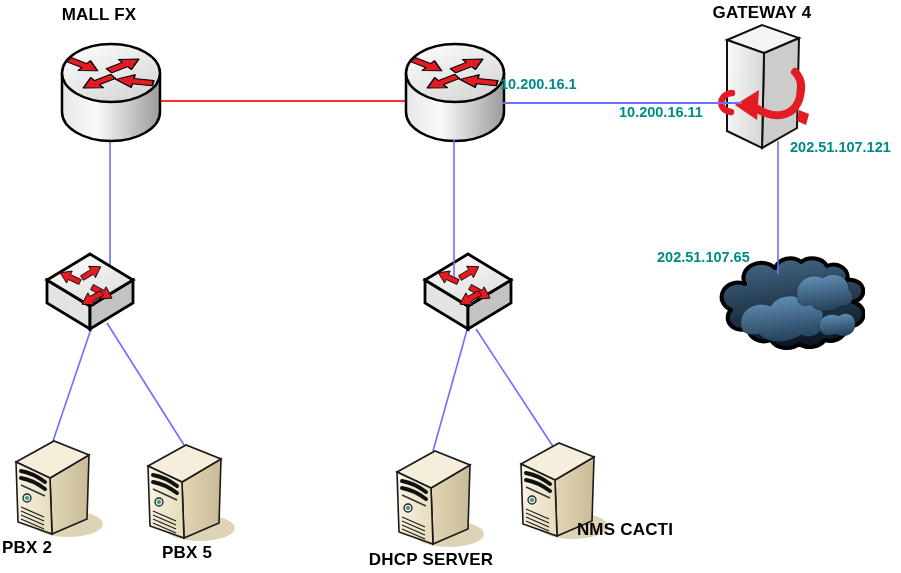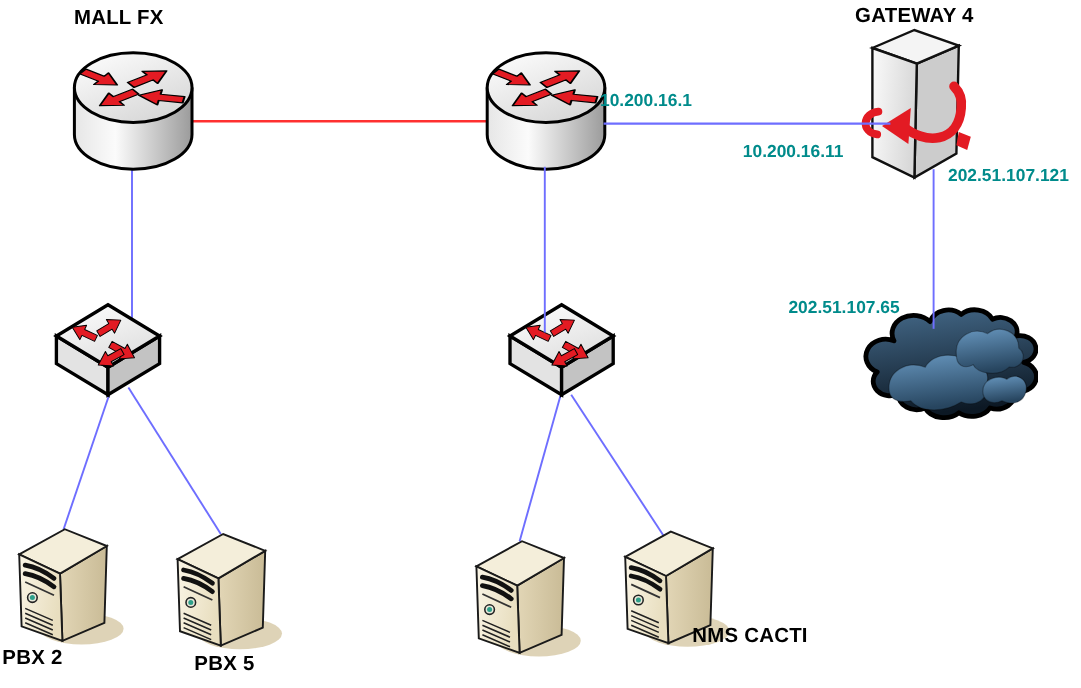--- a/index.html
+++ b/index.html
@@ -178,20 +178,21 @@
   <svg class="lines over">
     <line x1="503" y1="103" x2="742" y2="103" stroke-width="1.8" stroke="#6e6eff"></line>
     <line x1="454" y1="139" x2="454" y2="277" stroke-width="1.6" stroke="#6e6eff"></line>
     <line x1="778" y1="141" x2="778" y2="274" stroke-width="1.6" stroke="#6e6eff"></line>
   </svg>
 
   <div class="label node-label" style="left:99px;top:5px">MALL FX</div>
   <div class="label node-label" style="left:762px;top:3px">GATEWAY 4</div>
   <div class="label node-label" style="left:27px;top:538px">PBX 2</div>
   <div class="label node-label" style="left:187px;top:543px">PBX 5</div>
+  <div class="label node-label" style="left:431px;top:550px">DHCP SERVER</div>
   <div class="label node-label" style="left:625px;top:520px">NMS CACTI</div>
 
   <div class="label ip-label" style="left:500px;top:76px">10.200.16.1</div>
-  <div class="label ip-label" style="left:619px;top:119px">10.200.16.11</div>
+  <div class="label ip-label" style="left:619px;top:104px">10.200.16.11</div>
   <div class="label ip-label" style="left:790px;top:139px">202.51.107.121</div>
   <div class="label ip-label" style="left:657px;top:249px">202.51.107.65</div>
 
 </div>
 
 </body></html>

